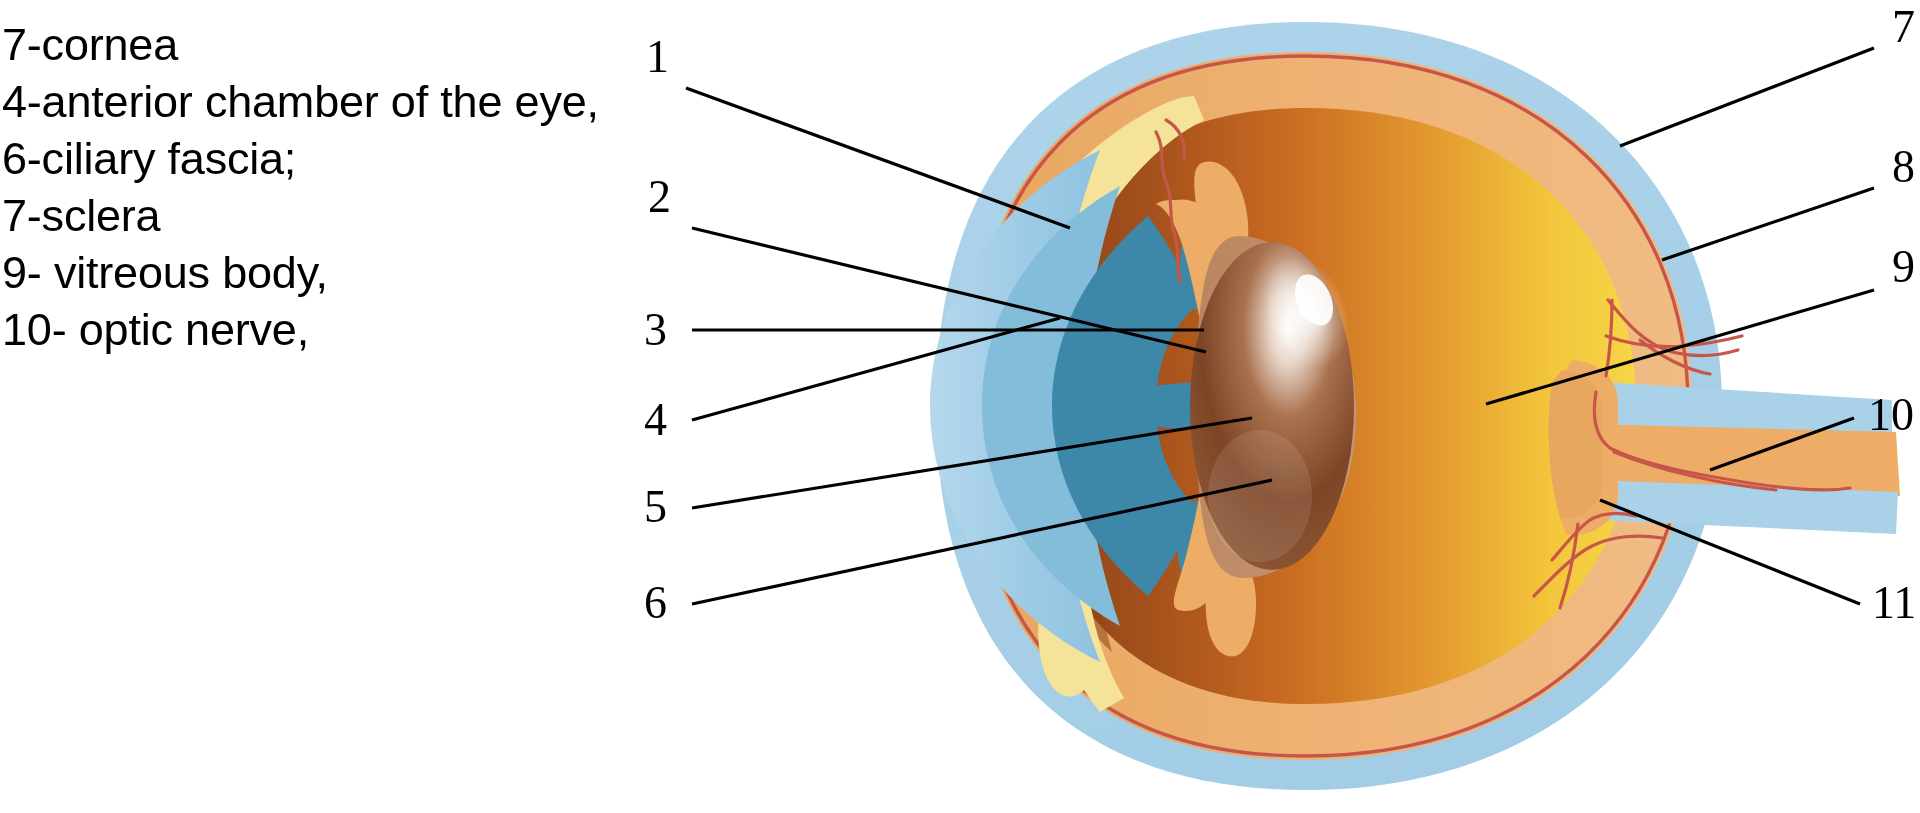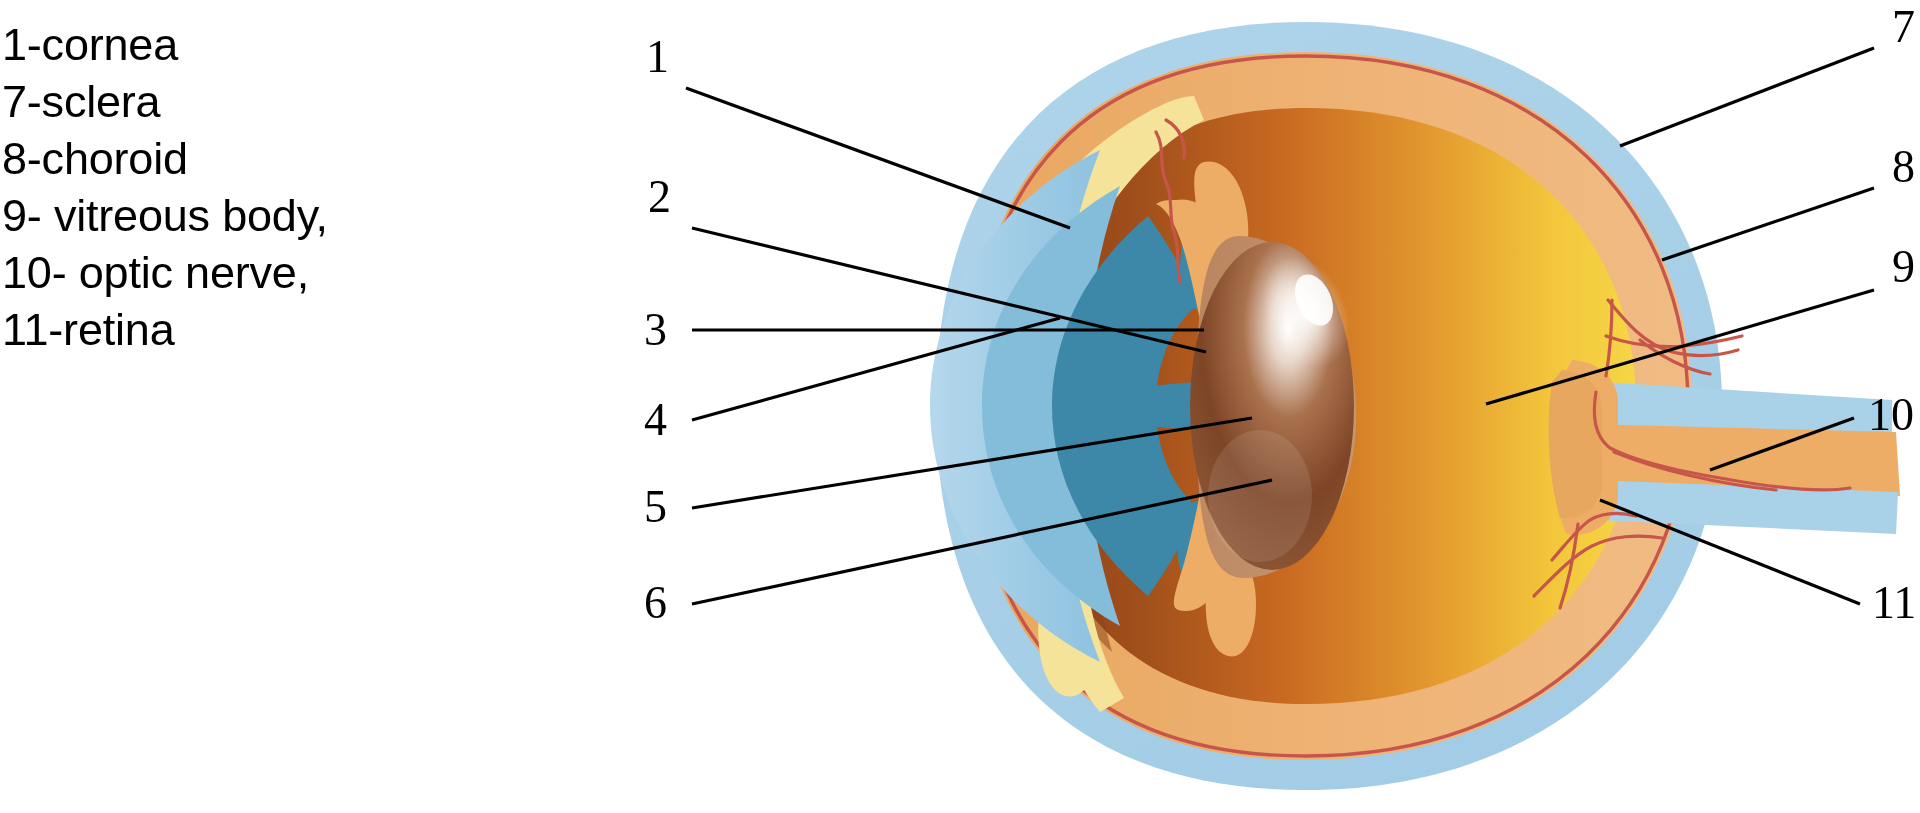--- a/index.html
+++ b/index.html
@@ -64,26 +64,26 @@
     stroke-linecap: round;
     stroke-linejoin: round;
   }
 </style>
 </head>
 <body>
 
 <div id="page">
 
   <div id="legend">
-    <div class="legend-item">1-cornea</div>
+    <div class="legend-item">7-cornea</div>
+    <div class="legend-item">4-anterior chamber of the eye,</div>
+    <div class="legend-item">6-ciliary fascia;</div>
     <div class="legend-item">7-sclera</div>
-    <div class="legend-item">8-choroid</div>
     <div class="legend-item">9- vitreous body,</div>
     <div class="legend-item">10- optic nerve,</div>
-    <div class="legend-item">11-retina</div>
   </div>
 
   <div id="diagram">
     <svg viewBox="0 0 1320 813" xmlns="http://www.w3.org/2000/svg">
       <defs>
 
         <linearGradient id="gVitreous" x1="0" y1="0" x2="1" y2="0">
           <stop offset="0%" stop-color="#8e4418"></stop>
           <stop offset="18%" stop-color="#a14f1b"></stop>
           <stop offset="42%" stop-color="#c96a21"></stop>

